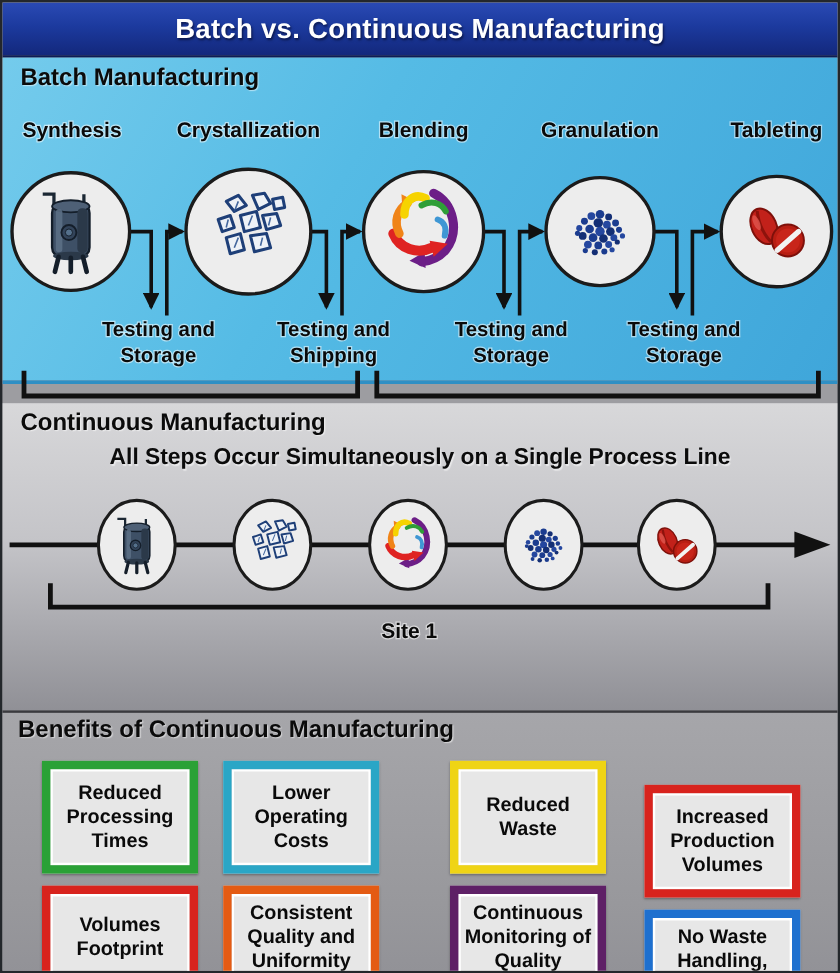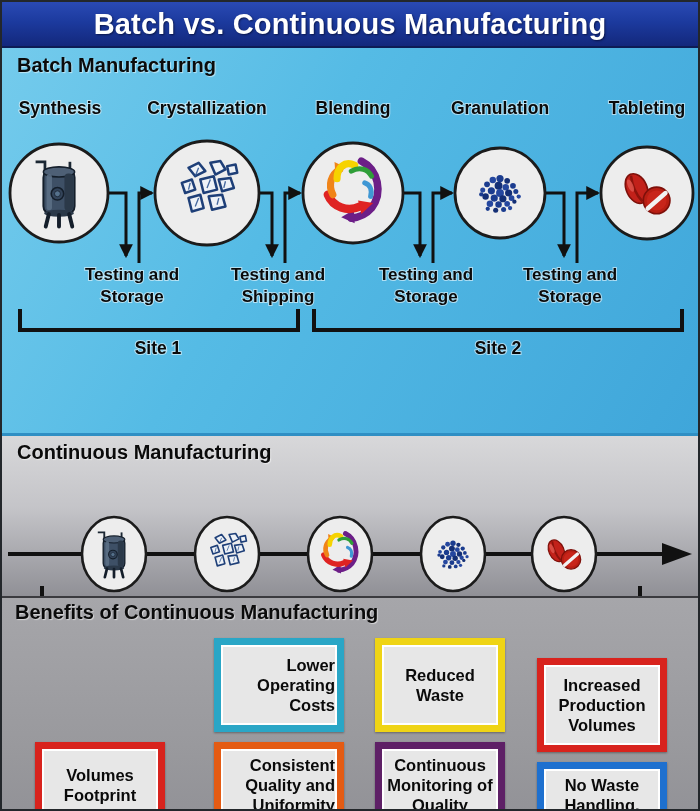--- a/index.html
+++ b/index.html
@@ -10,44 +10,45 @@
     font-family:"Liberation Sans","DejaVu Sans",sans-serif;
     overflow:hidden;background:#9d9da1;
   }
   
   .title-bar{
     height:46px;display:flex;align-items:center;justify-content:center;
     background:linear-gradient(to bottom,#2a4ab4 0%,#1c3a9e 45%,#13287c 100%);
     border-bottom:2px solid #0d1c55;
   }
   .title-bar h1{
-    margin:0;color:#ffffff;font-size:29px;font-weight:bold;letter-spacing:.2px;
+    margin:0;color:#ffffff;font-size:23px;font-weight:bold;letter-spacing:.2px;
     text-shadow:1px 1px 2px rgba(0,0,20,.55);
   }
   
   .sec-batch{
-    position:relative;height:388px;
+    position:relative;height:272px;
     background:linear-gradient(120deg,#74cbec 0%,#55bbe5 40%,#3fa6da 100%);
     border-bottom:3px solid #2f8fc4;
   }
   .sec-heading{
     position:absolute;margin:0;color:#0b0b0b;font-size:20px;font-weight:bold;
     text-shadow:1px 1px 1px rgba(255,255,255,.55);
   }
   .sec-batch .sec-heading{left:15px;top:6px;}
   .diagram-svg{position:absolute;left:0;top:0;}
   svg text{
     font-family:"Liberation Sans","DejaVu Sans",sans-serif;
     font-weight:bold;fill:#0a0a0a;
     paint-order:stroke fill;stroke:rgba(255,255,255,.55);stroke-width:2px;
   }
   
   .sec-cont{
-    position:relative;height:160px;
+    position:relative;height:256px;
     background:linear-gradient(to bottom,#d8d8da 0%,#c4c4c8 45%,#909096 100%);
+    margin-top:16px;
   }
   .sec-cont .sec-heading{left:15px;top:5px;}
   .cont-subtitle{
     position:absolute;left:0;right:0;top:35px;text-align:center;
     font-size:19px;font-weight:bold;color:#0b0b0b;
     text-shadow:1px 1px 1px rgba(255,255,255,.55);
   }
   
   .sec-benefits{
     position:relative;height:266px;
@@ -61,21 +62,21 @@
     background:#e7e7e7;
     box-shadow:inset 0 0 0 2px #ffffff,0 1px 2px rgba(0,0,0,.35);
     display:flex;align-items:center;justify-content:center;text-align:center;
     padding:2px;
   }
   .benefit-box span{
     font-size:16.5px;font-weight:bold;color:#0a0a0a;line-height:1.22;
   }
   .row1{top:40px;height:94px;}
   .row2{top:144px;height:86px;}
-  .col1{left:33px;} .col2{left:212px;text-align:right;} .col3{left:373px;} .col4{left:535px;margin-top:20px;}
+  .col1{left:33px;} .col2{left:184px;} .col3{left:373px;} .col4{left:535px;margin-top:20px;}
 </style>
 </head>
 <body>
 
 <svg width="0" height="0" style="position:absolute" aria-hidden="true">
   <defs>
     <marker id="arr" viewBox="0 0 10 10" refX="8.5" refY="5" markerWidth="4.6" markerHeight="4.6" orient="auto">
       <path d="M0,0 L10,5 L0,10 z" fill="#111"></path>
     </marker>
 
@@ -228,20 +229,21 @@
 
       <path d="M18,261 L18,282 L296,282 L296,261" stroke="#111" stroke-width="4" fill="none"></path>
       <path d="M312,261 L312,282 L680,282 L680,261" stroke="#111" stroke-width="4" fill="none"></path>
       <text x="156" y="306" font-size="17.5" text-anchor="middle">Site 1</text>
       <text x="496" y="306" font-size="17.5" text-anchor="middle">Site 2</text>
     </svg>
   </section>
 
   <section class="sec-cont">
     <h2 class="sec-heading">Continuous Manufacturing</h2>
+    <div class="cont-subtitle">All Steps Occur Simultaneously on a Single Process Line</div>
 
     <svg class="diagram-svg" width="700" height="208" viewBox="0 0 700 208">
 
       <path d="M6,118 H662" stroke="#111" stroke-width="4" fill="none"></path>
       <polygon points="660,107 690,118 660,129" fill="#111"></polygon>
 
       <g>
         <ellipse cx="112" cy="118" rx="32" ry="37" fill="#ededed" stroke="#1b1b1b" stroke-width="2.6"></ellipse>
         <ellipse cx="225" cy="118" rx="32" ry="37" fill="#ededed" stroke="#1b1b1b" stroke-width="2.6"></ellipse>
         <ellipse cx="338" cy="118" rx="32" ry="37" fill="#ededed" stroke="#1b1b1b" stroke-width="2.6"></ellipse>
@@ -265,20 +267,23 @@
       </g>
 
       <path d="M40,150 L40,170 L638,170 L638,150" stroke="#111" stroke-width="4" fill="none"></path>
       <text x="339" y="196" font-size="17.5" text-anchor="middle">Site 1</text>
     </svg>
   </section>
 
   <section class="sec-benefits">
     <h2 class="sec-heading">Benefits of Continuous Manufacturing</h2>
 
+    <div class="benefit-box row1 col1" style="border-color: rgb(42, 161, 54);">
+      <span>Reduced Processing Times</span>
+    </div>
     <div class="benefit-box row1 col2" style="border-color: rgb(42, 166, 198);">
       <span>Lower Operating Costs</span>
     </div>
     <div class="benefit-box row1 col3" style="border-color: rgb(239, 212, 21);">
       <span>Reduced Waste</span>
     </div>
     <div class="benefit-box row1 col4" style="border-color: rgb(216, 35, 29);">
       <span>Increased Production Volumes</span>
     </div>
     <div class="benefit-box row2 col1" style="border-color: rgb(216, 35, 29);">

